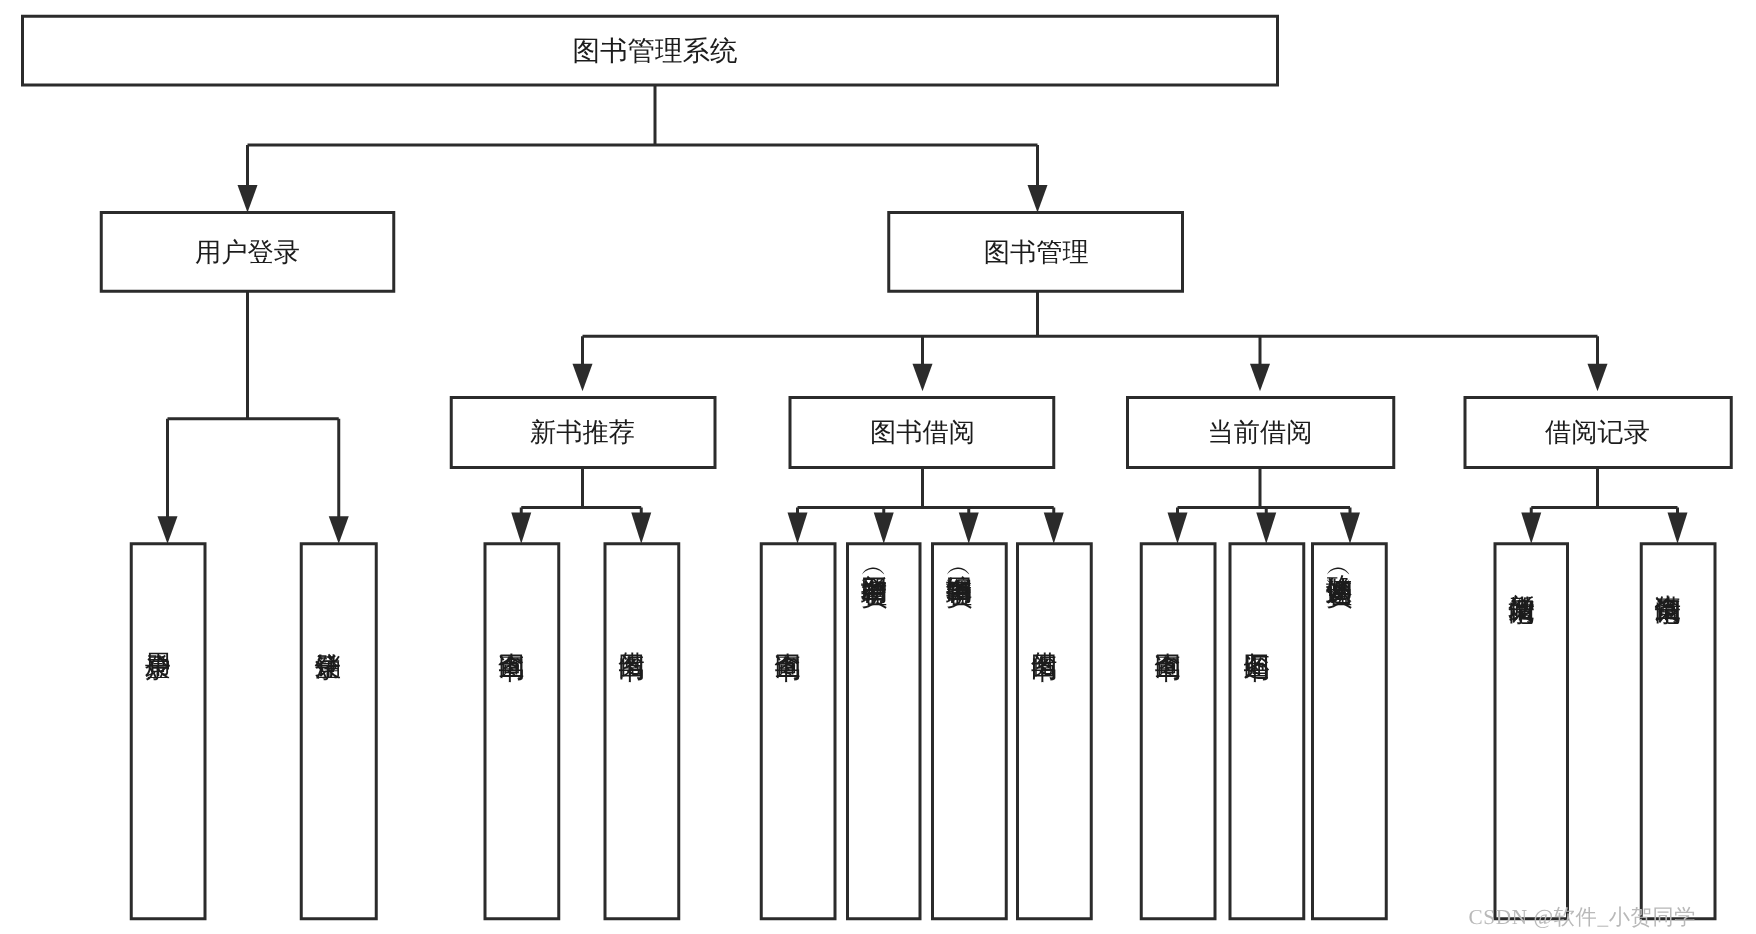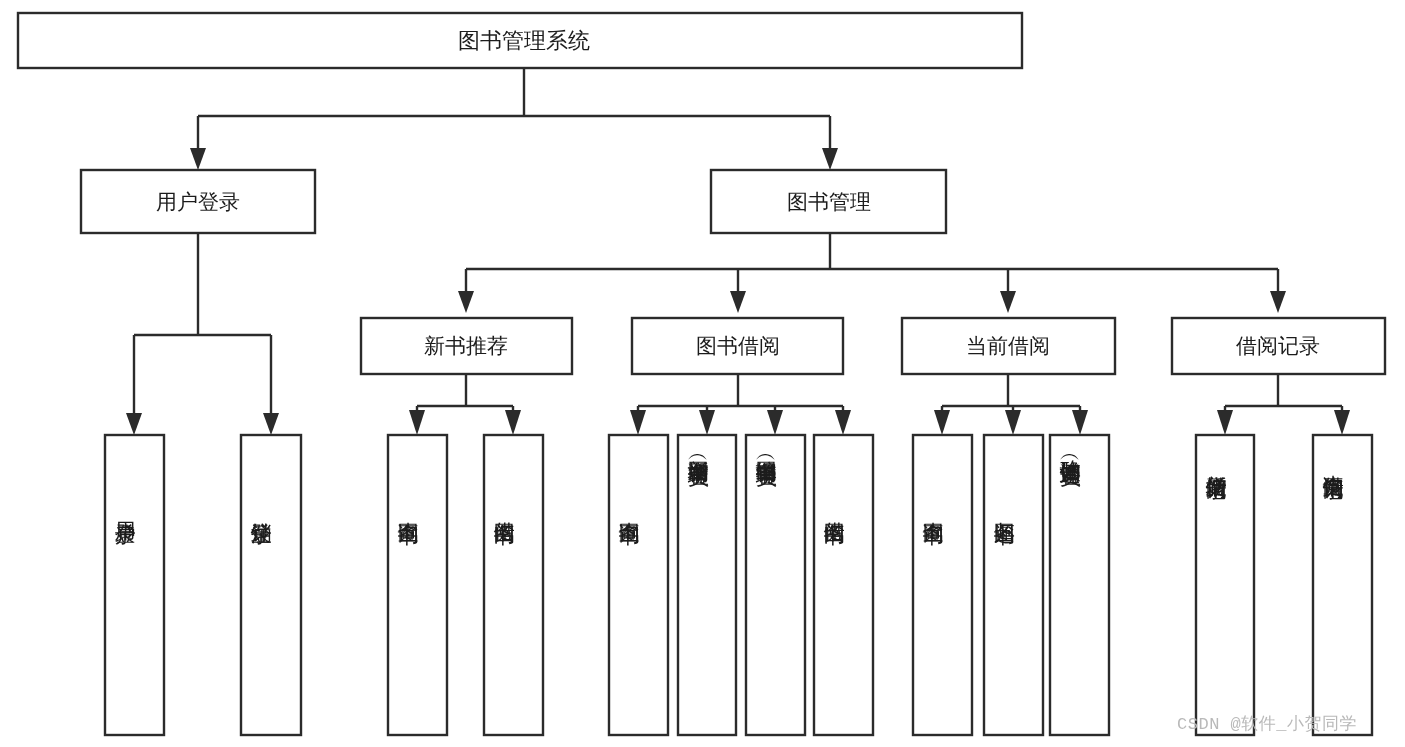--- a/index.html
+++ b/index.html
@@ -65,22 +65,22 @@
     writing-mode: vertical-rl;
     text-orientation: upright;
     letter-spacing: 1px;
     white-space: nowrap;
     text-align: start;
     pointer-events: none;
   }
   #watermark {
     position: absolute;
     right: 8px;
-    bottom: 12px;
-    font-family: Liberation Mono, monospace;
+    bottom: 2px;
+    font-family: Liberation Serif, serif;
     font-size: 17px;
     color: #b9b9b9;
     letter-spacing: 0.5px;
     white-space: nowrap;
   }
 </style>
 </head>
 <body>
 
 <div id="diagram-root">

